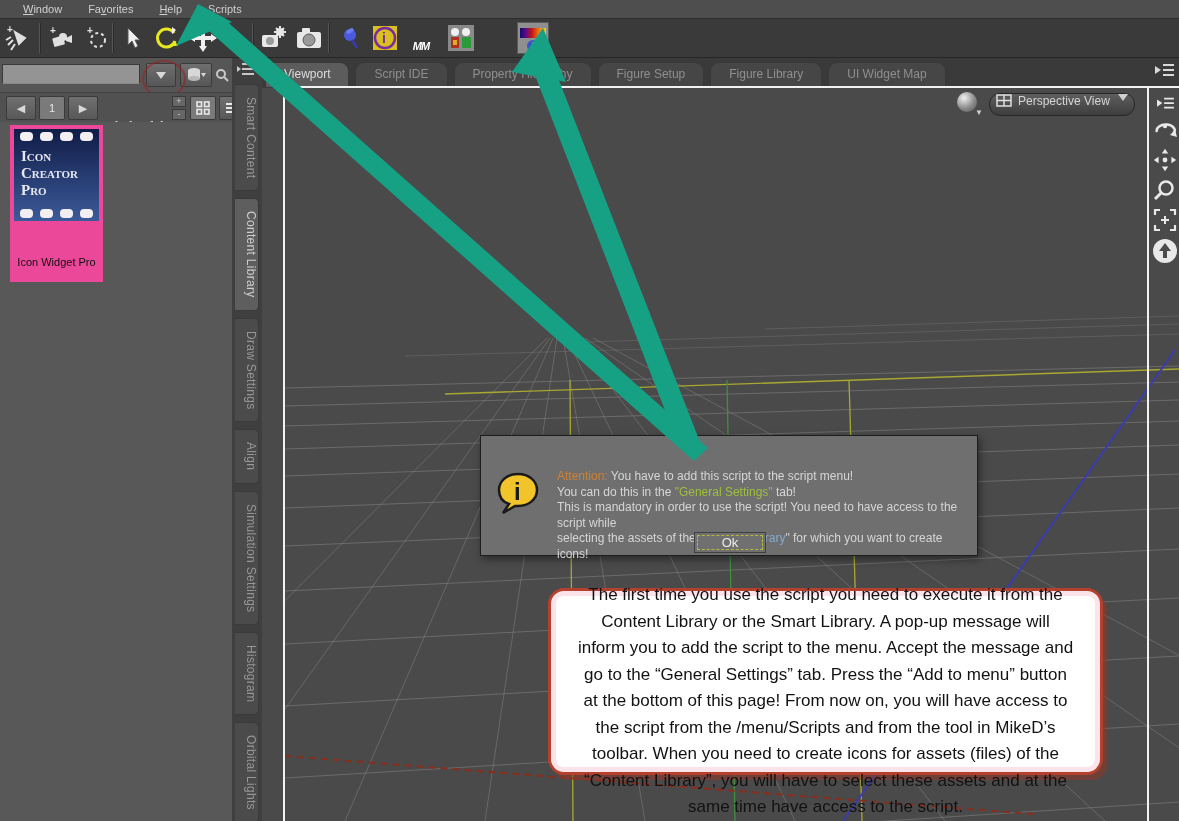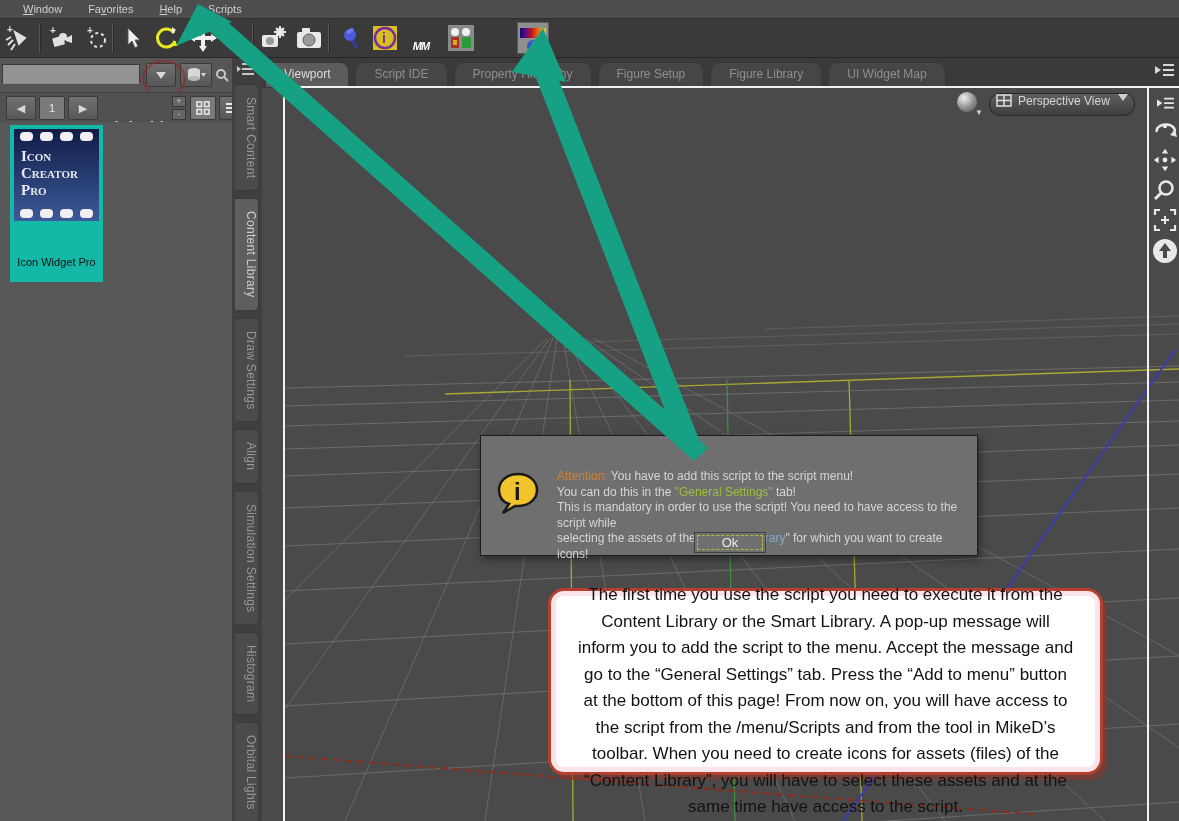--- a/index.html
+++ b/index.html
@@ -32,21 +32,21 @@
   .pg-btn{position:absolute;top:3px;height:24px;background:linear-gradient(#707070,#585858);border:1px solid #3a3a3a;
           border-radius:2px;color:#d8d8d8;font-size:11px;display:flex;align-items:center;justify-content:center;box-sizing:border-box;}
   #page-num{background:#7a7a7a;color:#e8e8e8;}
   #range-label{position:absolute;left:112px;top:26px;color:#cfcfcf;font-size:16px;}
   .tiny-btn{position:absolute;left:172px;width:14px;height:11px;background:#666;border:1px solid #3a3a3a;color:#ccc;
             font-size:9px;line-height:9px;text-align:center;box-sizing:border-box;}
   .view-toggle{position:absolute;top:3px;width:26px;height:24px;border:1px solid #3a3a3a;border-radius:2px;
                display:flex;align-items:center;justify-content:center;box-sizing:border-box;}
   #content-area{position:absolute;left:0;top:64px;width:232px;height:699px;background:#585858;}
   
-  #asset-card{position:absolute;left:10px;top:3px;width:93px;height:157px;background:#14b8a6;cursor:pointer;}
+  #asset-card{position:absolute;left:10px;top:3px;width:93px;height:157px;background:#ec4899;cursor:pointer;}
   #film{position:absolute;left:4px;top:4px;width:85px;height:92px;background:linear-gradient(#101c46,#3c5a9a);display:flex;flex-direction:column;}
   .film-row{display:flex;justify-content:space-around;padding:3px 2px 0 2px;}
   .film-hole{width:13px;height:9px;background:#f2eef2;border-radius:4px;}
   #film-title{flex:1;display:flex;flex-direction:column;justify-content:center;padding-left:7px;}
   #film-title div{color:#e8e8f2;font-family:"Liberation Serif",serif;font-variant:small-caps;font-weight:bold;font-size:15px;line-height:17px;}
   #asset-caption{position:absolute;left:0;bottom:14px;width:93px;text-align:center;color:#111;font-size:11px;}
   
   #side-tabs{position:absolute;left:232px;top:58px;width:30px;height:763px;background:#3f3f3f;}
   #side-tabs-menu-icon{position:absolute;left:5px;top:4px;}
   .side-tab{writing-mode:vertical-rl;width:24px;margin:0 0 7px 3px;padding:12px 0;background:#4b4b4b;

